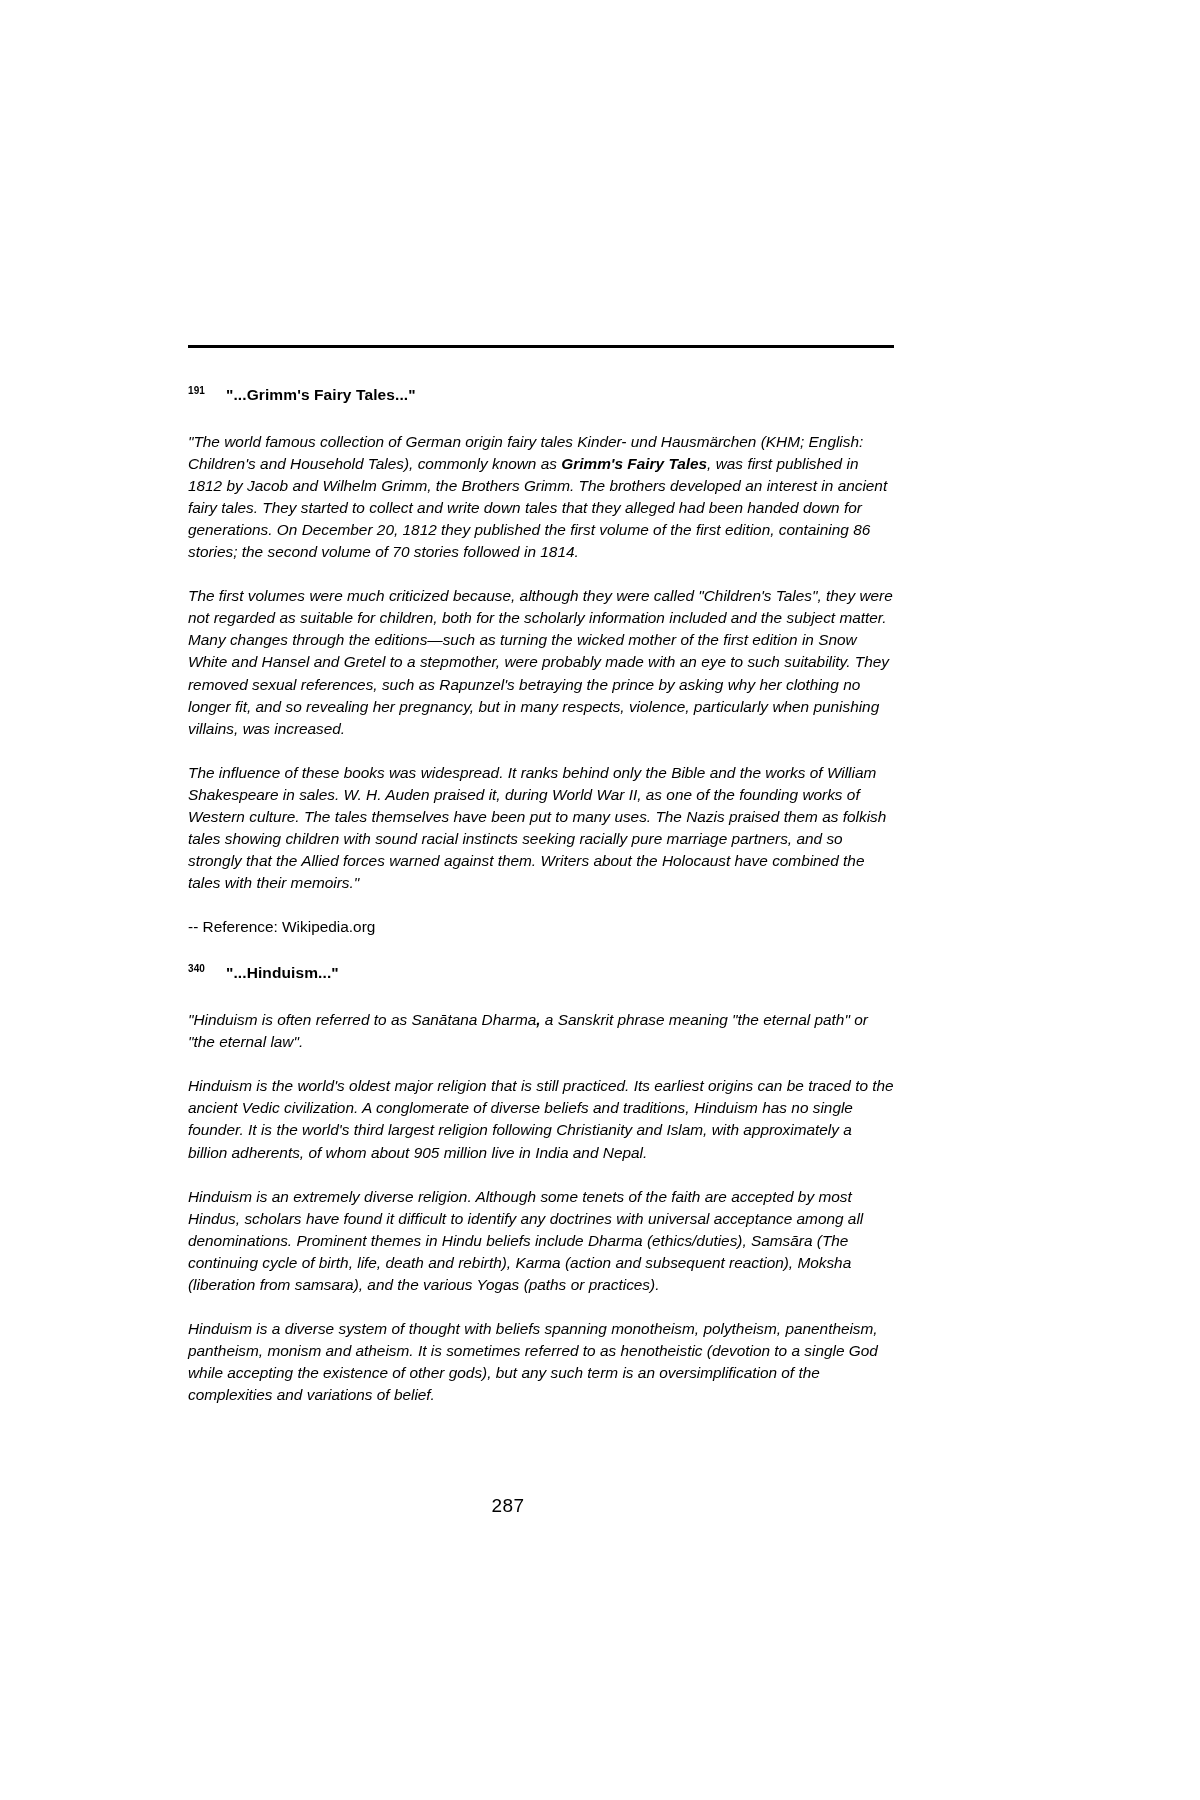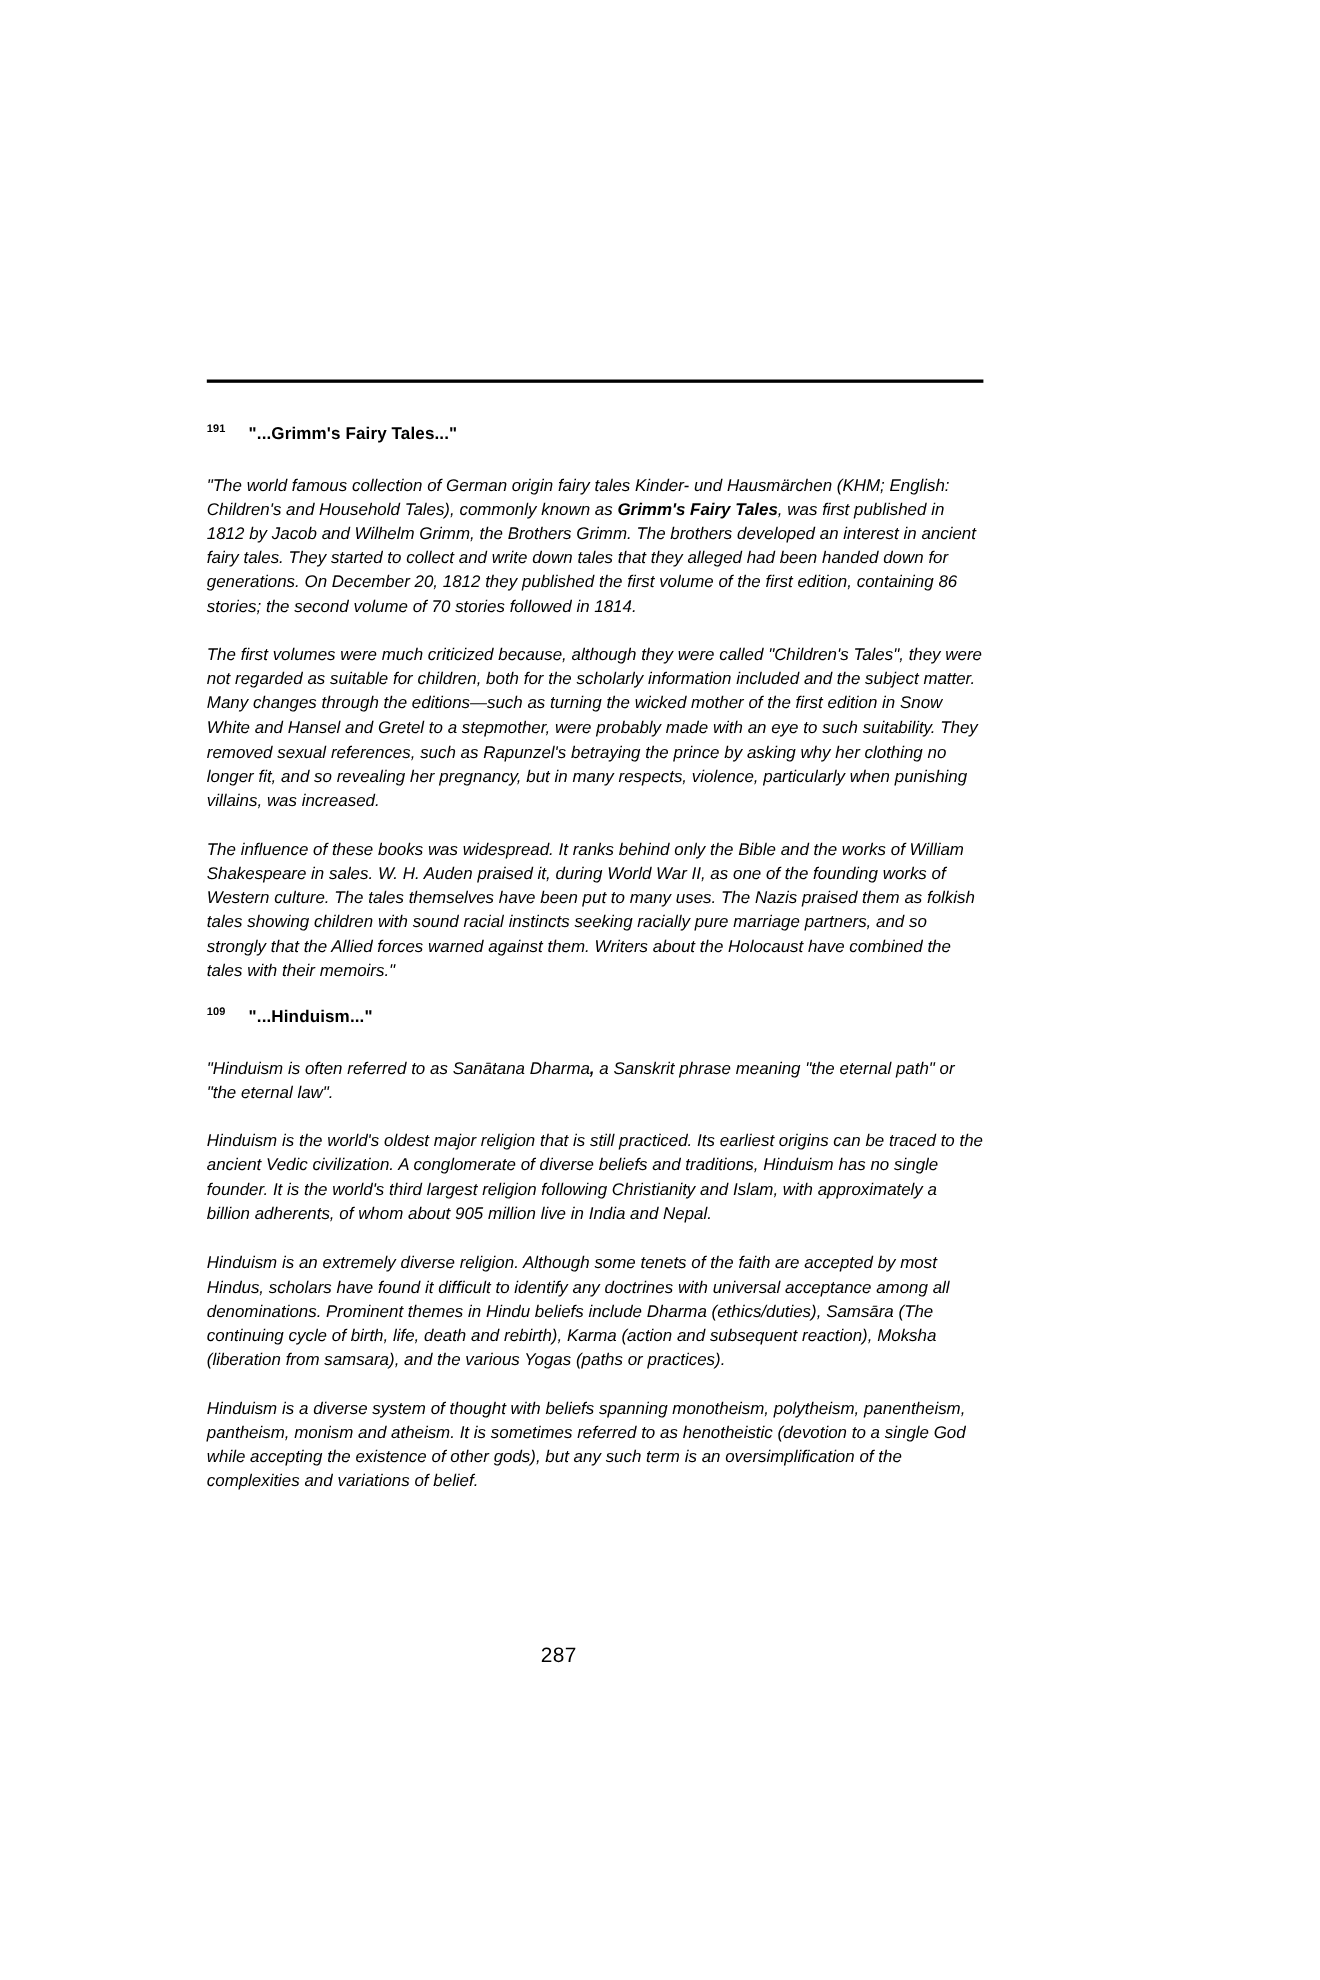--- a/index.html
+++ b/index.html
@@ -109,23 +109,24 @@
     <div class="top-rule"></div>
 
     <div class="section-heading">
       <span class="supnum">191</span><span class="htext">"...Grimm's Fairy Tales..."</span>
     </div>
 
     <p class="body-para">"The world famous collection of German origin fairy tales Kinder- und Hausmärchen (KHM; English: Children's and Household Tales), commonly known as <b>Grimm's Fairy Tales</b>, was first published in 1812 by Jacob and Wilhelm Grimm, the Brothers Grimm.  The brothers developed an interest in ancient fairy tales. They started to collect and write down tales that they alleged had been handed down for generations.  On December 20, 1812 they published the first volume of the first edition, containing 86 stories; the second volume of 70 stories followed in 1814.</p>
     <p class="body-para">The first volumes were much criticized because, although they were called "Children's Tales", they were not regarded as suitable for children, both for the scholarly information included and the subject matter. Many changes through the editions—such as turning the wicked mother of the first edition in Snow White and Hansel and Gretel to a stepmother, were probably made with an eye to such suitability. They removed sexual references, such as Rapunzel's betraying the prince by asking why her clothing no longer fit, and so revealing her pregnancy, but in many respects, violence, particularly when punishing villains, was increased.</p>
     <p class="body-para">The influence of these books was widespread. It ranks behind only the Bible and the works of William Shakespeare in sales. W. H. Auden praised it, during World War II, as one of the founding works of Western culture. The tales themselves have been put to many uses. The Nazis praised them as folkish tales showing children with sound racial instincts seeking racially pure marriage partners, and so strongly that the Allied forces warned against them. Writers about the Holocaust have combined the tales with their memoirs."</p>
 
+    <p class="ref-line">--  Reference:  Wikipedia.org</p>
 
     <div class="section-heading heading-block-2">
-      <span class="supnum">109</span><span class="htext">"...Hinduism..."</span>
+      <span class="supnum">340</span><span class="htext">"...Hinduism..."</span>
     </div>
 
     <p class="body-para">"Hinduism is often referred to as Sanātana Dharma<b>,</b> a Sanskrit phrase meaning "the eternal path" or "the eternal law".</p>
     <p class="body-para">Hinduism is the world's oldest major religion that is still practiced.  Its earliest origins can be traced to the ancient Vedic civilization.  A conglomerate of diverse beliefs and traditions, Hinduism has no single founder.  It is the world's third largest religion following Christianity and Islam, with approximately a billion adherents, of whom about 905 million live in India and Nepal.</p>
     <p class="body-para">Hinduism is an extremely diverse religion. Although some tenets of the faith are accepted by most Hindus, scholars have found it difficult to identify any doctrines with universal acceptance among all denominations.  Prominent themes in Hindu beliefs include Dharma (ethics/duties), Samsāra (The continuing cycle of birth, life, death and rebirth), Karma (action and subsequent reaction), Moksha (liberation from samsara), and the various Yogas (paths or practices).</p>
     <p class="body-para">Hinduism is a diverse system of thought with beliefs spanning monotheism, polytheism, panentheism, pantheism, monism and atheism. It is sometimes referred to as henotheistic (devotion to a single God while accepting the existence of other gods), but any such term is an oversimplification of the complexities and variations of belief.</p>
 
   </div>
 
   <div class="page-number">287</div>

